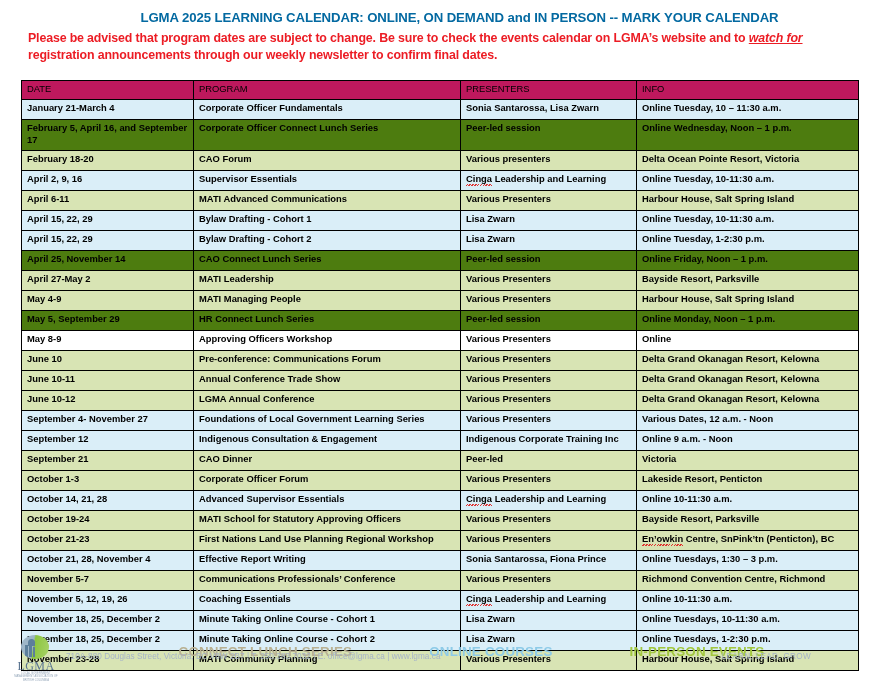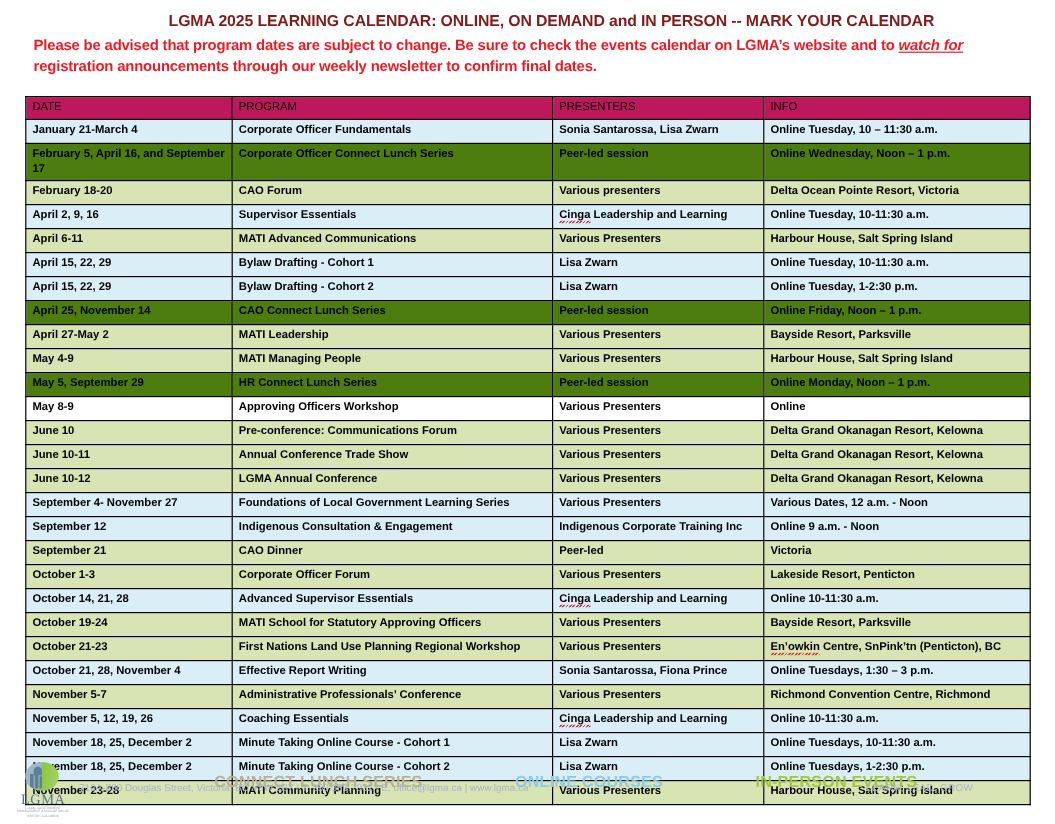--- a/index.html
+++ b/index.html
@@ -19,21 +19,21 @@
     height: 687px;
     position: relative;
     box-sizing: border-box;
   }
 
   
   .doc-title {
     text-align: center;
     font-size: 13.2px;
     font-weight: bold;
-    color: #7f1d1d;
+    color: #0369a1;
     letter-spacing: -0.1px;
     padding-top: 10px;
     line-height: 16px;
     margin-left: 40px;
   }
 
   
   .advisory {
     color: #ec1c24;
     font-weight: bold;
@@ -371,21 +371,21 @@
             <td class="bg-green"><span class="sq">En’owkin</span> Centre, SnPink’tn (Penticton), BC</td>
           </tr>
           <tr class="row-h">
             <td class="bg-blue">October 21, 28, November 4</td>
             <td class="bg-blue">Effective Report Writing</td>
             <td class="bg-blue">Sonia Santarossa, Fiona Prince</td>
             <td class="bg-blue">Online Tuesdays, 1:30 – 3 p.m.</td>
           </tr>
           <tr class="row-h">
             <td class="bg-green">November 5-7</td>
-            <td class="bg-green">Administrative Professionals’ Conference</td>
+            <td class="bg-green">Communications Professionals’ Conference</td>
             <td class="bg-green">Various Presenters</td>
             <td class="bg-green">Richmond Convention Centre, Richmond</td>
           </tr>
           <tr class="row-h">
             <td class="bg-blue">November 5, 12, 19, 26</td>
             <td class="bg-blue">Coaching Essentials</td>
             <td class="bg-blue"><span class="sq">Cinga</span> Leadership and Learning</td>
             <td class="bg-blue">Online 10-11:30 a.m.</td>
           </tr>
           <tr class="row-h">

